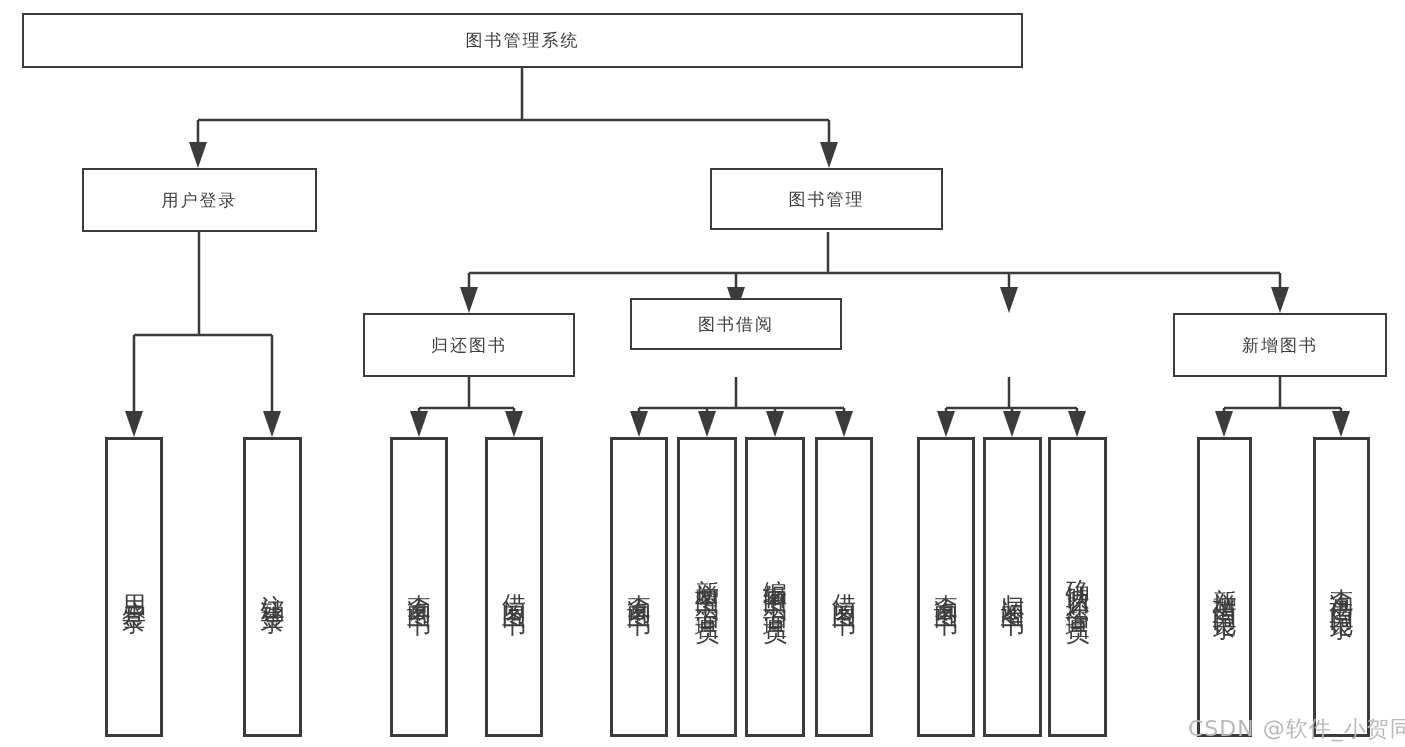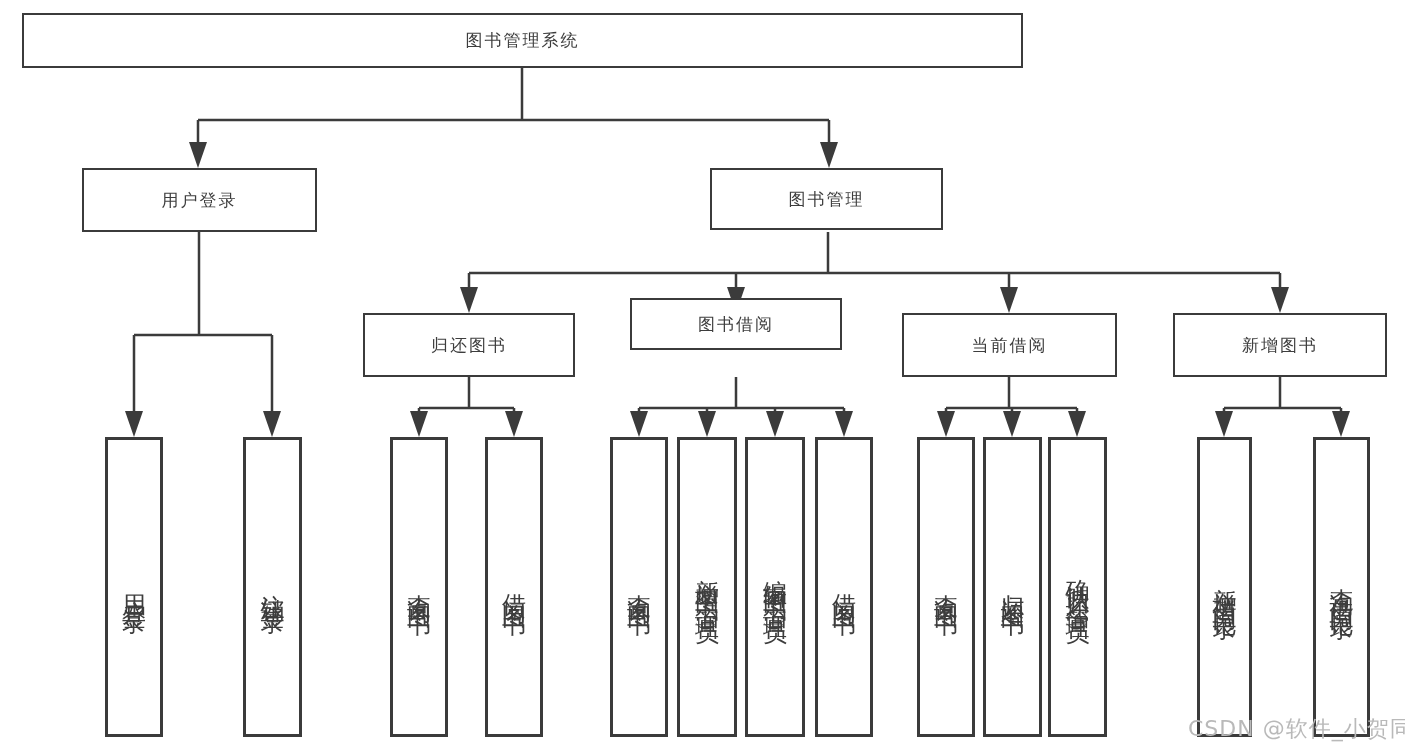--- a/index.html
+++ b/index.html
@@ -80,21 +80,20 @@
     </g>
   </svg>
 
   <div class="box" style="left:22px;top:13px;width:1001px;height:55px">图书管理系统</div>
 
   <div class="box" style="left:82px;top:168px;width:235px;height:64px">用户登录</div>
   <div class="box" style="left:710px;top:168px;width:233px;height:62px">图书管理</div>
 
   <div class="box" style="left:363px;top:313px;width:212px;height:64px">归还图书</div>
   <div class="box" style="left:630px;top:298px;width:212px;height:52px">图书借阅</div>
-  <div class="box" style="left:902px;top:313px;width:215px;height:64px">当前借阅</div>
   <div class="box" style="left:1173px;top:313px;width:214px;height:64px">新增图书</div>
 
   <div class="box leaf" style="left:105px;top:437px;width:58px;height:300px">用户登录</div>
   <div class="box leaf" style="left:243px;top:437px;width:59px;height:300px">注销登录</div>
 
   <div class="box leaf" style="left:390px;top:437px;width:58px;height:300px">查询图书</div>
   <div class="box leaf" style="left:485px;top:437px;width:58px;height:300px">借阅图书</div>
 
   <div class="box leaf" style="left:610px;top:437px;width:58px;height:300px">查询图书</div>
   <div class="box leaf" style="left:677px;top:437px;width:60px;height:300px">新增图书（管理员）</div>

